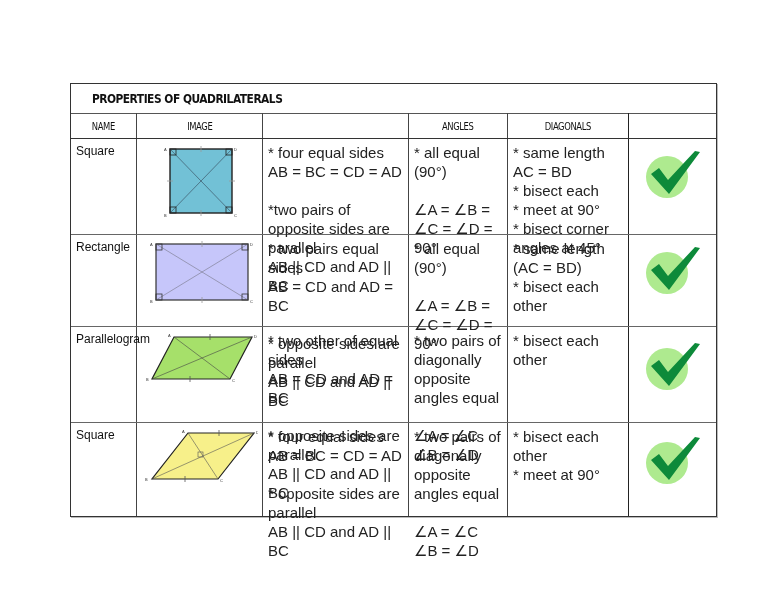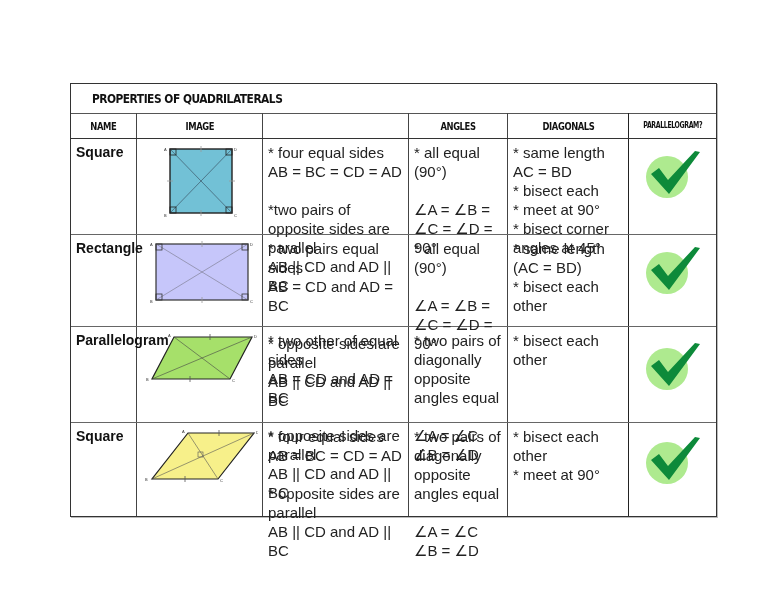--- a/index.html
+++ b/index.html
@@ -3,24 +3,24 @@
 <meta charset="utf-8">
 <style>
   html, body { margin:0; padding:0; background:#ffffff; }
   body { width:768px; height:593px; position:relative; overflow:hidden; font-family:"Liberation Sans", sans-serif; color:#111; }
   .tbl { position:absolute; left:70px; top:83px; width:647px; height:434px; border:1px solid #333; box-sizing:border-box; box-shadow:1px 1px 0 #bbb; }
   .title-row { position:absolute; left:0; top:0; width:100%; height:29px; border-bottom:1px solid #555; display:flex; align-items:center; justify-content:flex-start; }
   .title { font-family:"DejaVu Sans", sans-serif; font-weight:bold; font-size:13px; letter-spacing:-0.6px; transform:scaleX(0.82); color:#111; }
   .cell { position:absolute; box-sizing:border-box; }
   .vline { position:absolute; top:29px; bottom:0; width:1px; background:#444; }
   .hline { position:absolute; left:0; right:0; height:1px; background:#666; }
-  .hdr { position:absolute; top:29px; height:25px; display:flex; align-items:center; justify-content:center; font-family:"DejaVu Sans", sans-serif; font-weight:bold; font-size:10.5px; letter-spacing:-0.5px; }
+  .hdr { position:absolute; top:29px; height:25px; display:flex; align-items:center; justify-content:center; font-family:"DejaVu Sans", sans-serif; font-weight:normal; font-size:10.5px; letter-spacing:-0.5px; }
   .hdr span { display:inline-block; transform:scaleX(0.8); }
   .hdr.small span { font-size:8px; transform:scaleX(0.78); }
-  .name { font-size:14px; font-weight:bold; padding:5px 5px; }
+  .name { font-size:12px; font-weight:normal; padding:5px 5px; }
   .txt { font-size:15px; line-height:19px; padding:4px 5px; white-space:pre-line; color:#222; }
   .fig { display:flex; justify-content:center; align-items:flex-start; padding-top:6px; }
   .check { display:flex; justify-content:center; align-items:flex-start; padding-top:8px; }
 </style>
 </head>
 <body>
 
 <div class="tbl">
   <div class="title-row">
     <span class="title">PROPERTIES OF QUADRILATERALS</span>
@@ -41,23 +41,20 @@
       <span>NAME</span>
     </div>
   <div class="hdr" style="left:66px;width:125px">
       <span>IMAGE</span>
     </div>
   <div class="hdr" style="left:437px;width:120px">
       <span>DIAGONALS</span>
     </div>
   <div class="hdr" style="left:338px;width:98px">
       <span>ANGLES</span>
-    </div>
-  <div class="hdr small" style="left:558px;width:88px">
-      <span>PARALLELOGRAM?</span>
     </div>
 
   <div class="cell name" style="left:0;top:55px;width:65px">Square</div>
   <div class="cell fig" style="left:66px;top:55px;width:125px;height:95px">
     <svg width="86" height="76" viewBox="0 0 86 76">
       <rect x="13" y="4" width="62" height="64" fill="#72c1d6" stroke="#222" stroke-width="1.4"></rect>
       <line x1="13" y1="4" x2="75" y2="68" stroke="#345" stroke-width="0.6"></line>
       <line x1="75" y1="4" x2="13" y2="68" stroke="#345" stroke-width="0.6"></line>
       <rect x="13" y="4" width="6" height="6" fill="none" stroke="#222" stroke-width="0.8"></rect>
       <rect x="69" y="4" width="6" height="6" fill="none" stroke="#222" stroke-width="0.8"></rect>

